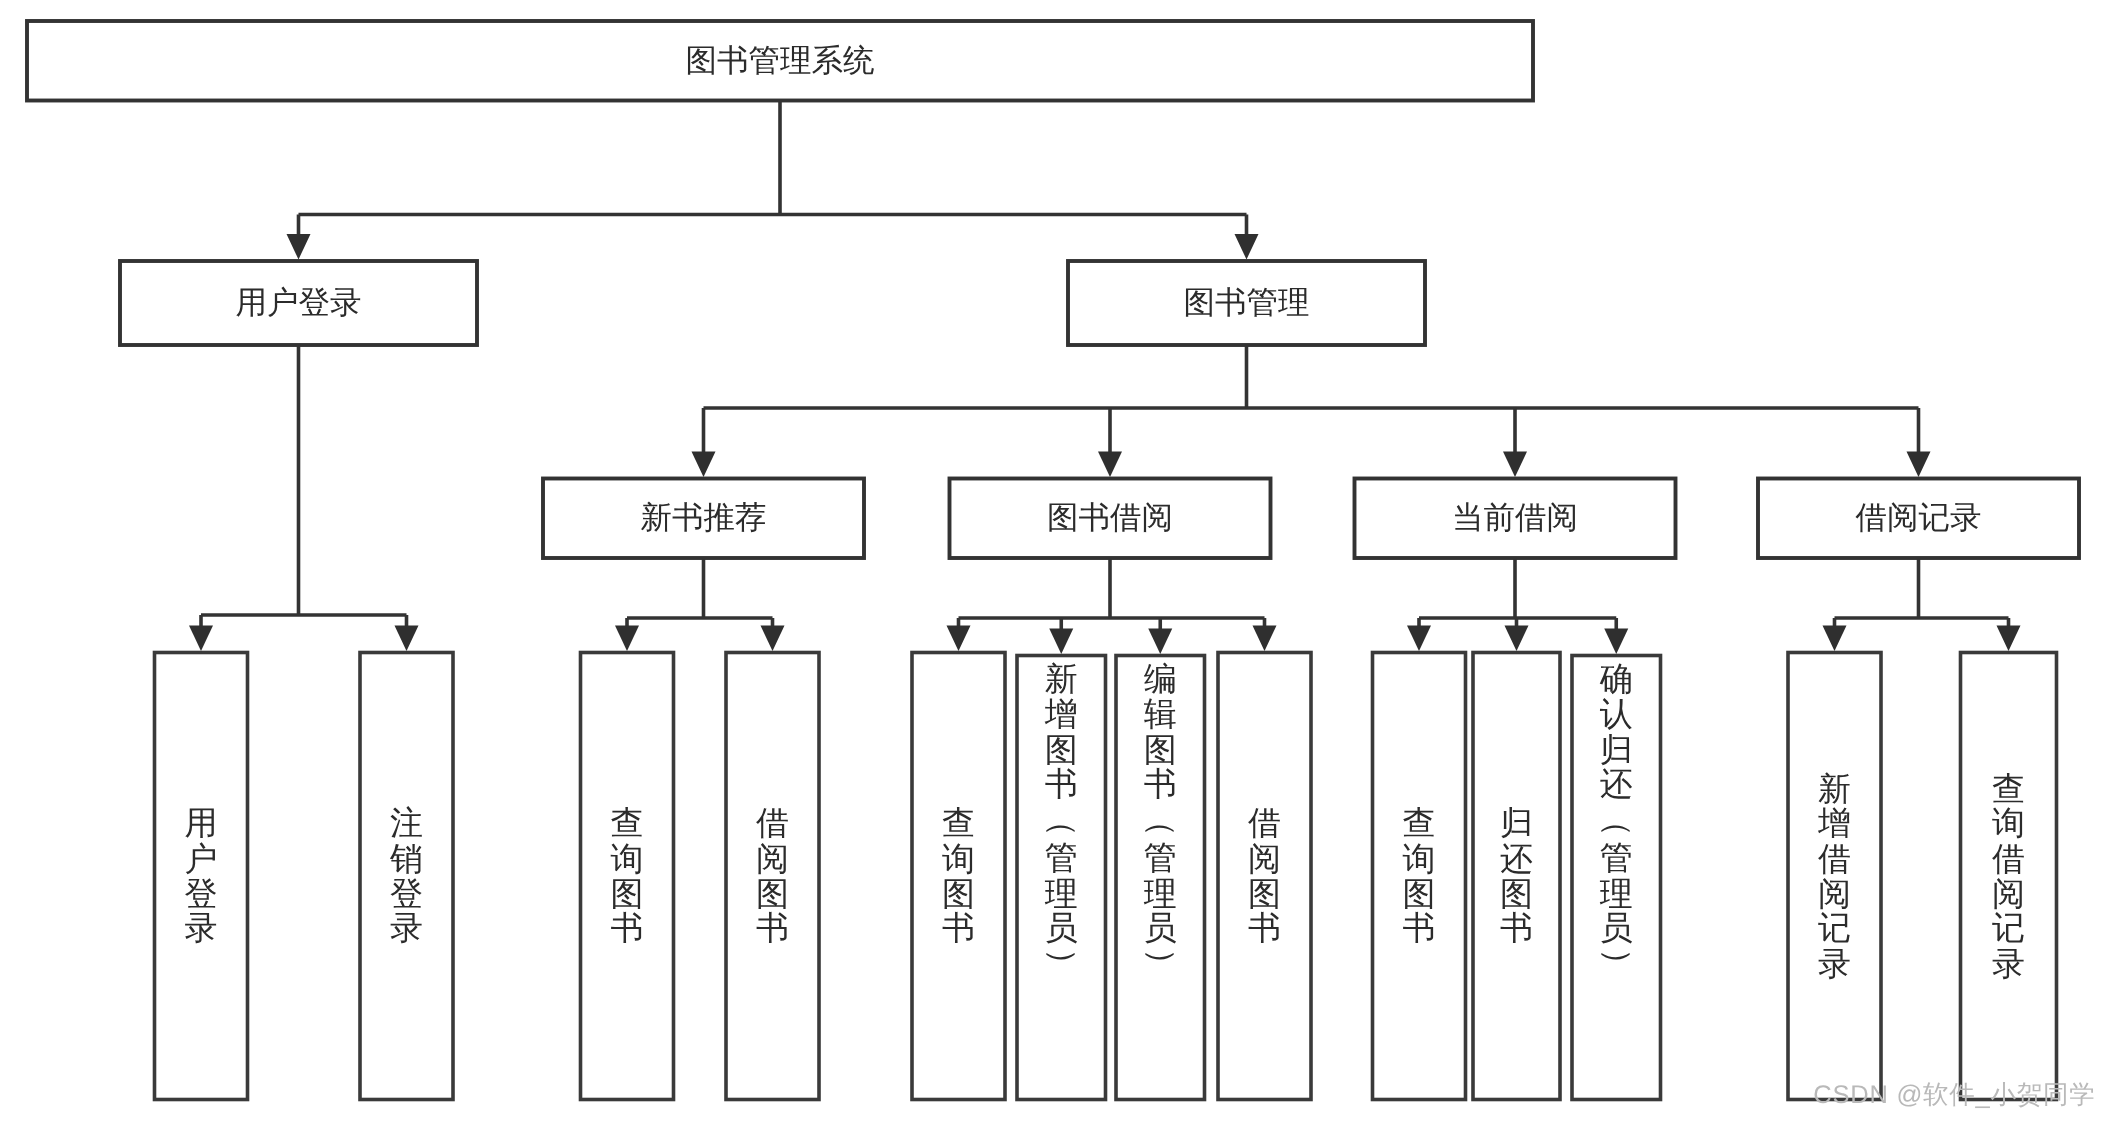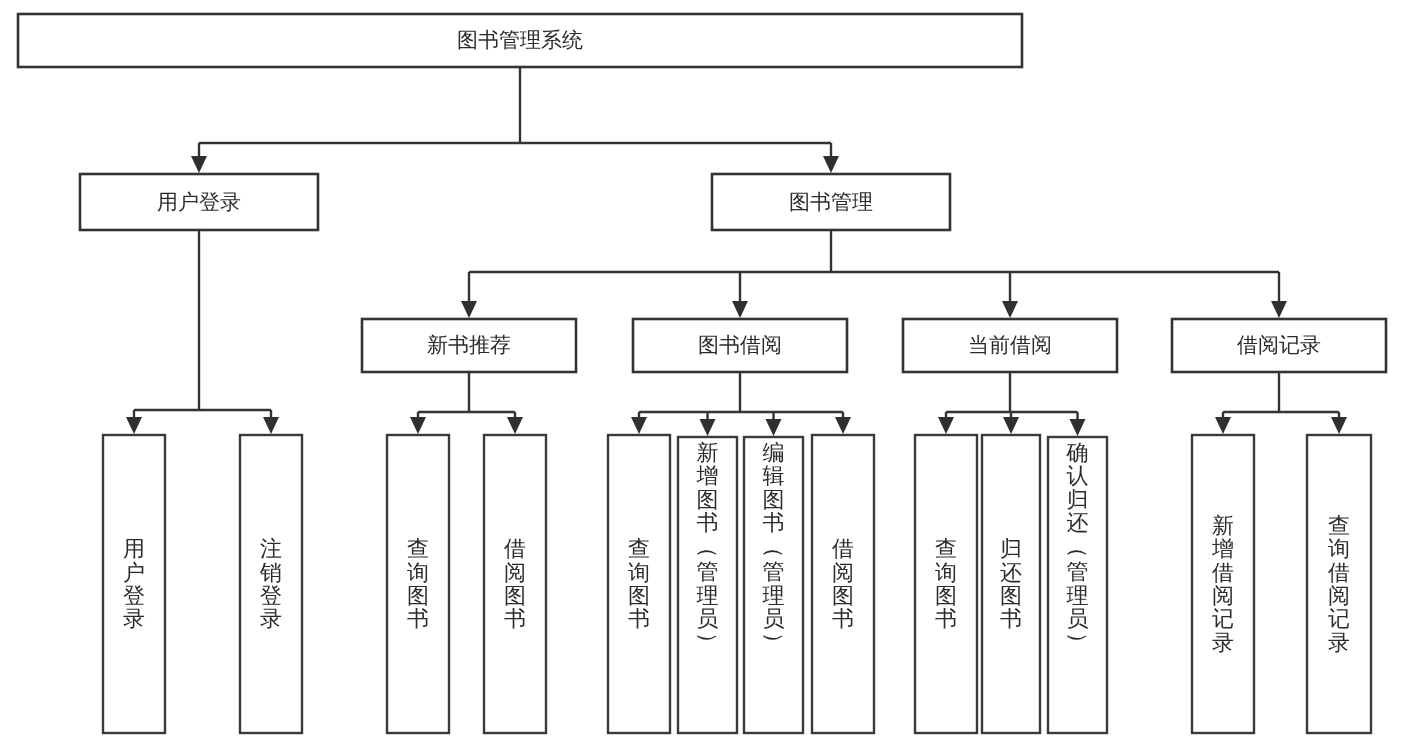--- a/index.html
+++ b/index.html
@@ -186,14 +186,15 @@
       <div class="vlabel-wrap" style="left: 678px; top: 437px; width: 59px; height: 296px; justify-content: flex-start; padding-top: 4px;"><span class="ch">新</span><span class="ch">增</span><span class="ch">图</span><span class="ch">书</span><span class="ch" style="transform: rotate(90deg); display: inline-block; line-height: 1; margin: 2px 0px;">（</span><span class="ch">管</span><span class="ch">理</span><span class="ch">员</span><span class="ch" style="transform: rotate(90deg); display: inline-block; line-height: 1; margin: 2px 0px;">）</span></div>
       <div class="vlabel-wrap" style="left: 744px; top: 437px; width: 59px; height: 296px; justify-content: flex-start; padding-top: 4px;"><span class="ch">编</span><span class="ch">辑</span><span class="ch">图</span><span class="ch">书</span><span class="ch" style="transform: rotate(90deg); display: inline-block; line-height: 1; margin: 2px 0px;">（</span><span class="ch">管</span><span class="ch">理</span><span class="ch">员</span><span class="ch" style="transform: rotate(90deg); display: inline-block; line-height: 1; margin: 2px 0px;">）</span></div>
       <div class="vlabel-wrap" style="left: 812px; top: 435px; width: 62px; height: 298px;"><span class="ch">借</span><span class="ch">阅</span><span class="ch">图</span><span class="ch">书</span></div>
       <div class="vlabel-wrap" style="left: 915px; top: 435px; width: 62px; height: 298px;"><span class="ch">查</span><span class="ch">询</span><span class="ch">图</span><span class="ch">书</span></div>
       <div class="vlabel-wrap" style="left: 982px; top: 435px; width: 58px; height: 298px;"><span class="ch">归</span><span class="ch">还</span><span class="ch">图</span><span class="ch">书</span></div>
       <div class="vlabel-wrap" style="left: 1048px; top: 437px; width: 59px; height: 296px; justify-content: flex-start; padding-top: 4px;"><span class="ch">确</span><span class="ch">认</span><span class="ch">归</span><span class="ch">还</span><span class="ch" style="transform: rotate(90deg); display: inline-block; line-height: 1; margin: 2px 0px;">（</span><span class="ch">管</span><span class="ch">理</span><span class="ch">员</span><span class="ch" style="transform: rotate(90deg); display: inline-block; line-height: 1; margin: 2px 0px;">）</span></div>
       <div class="vlabel-wrap" style="left: 1192px; top: 435px; width: 62px; height: 298px;"><span class="ch">新</span><span class="ch">增</span><span class="ch">借</span><span class="ch">阅</span><span class="ch">记</span><span class="ch">录</span></div>
       <div class="vlabel-wrap" style="left: 1307px; top: 435px; width: 64px; height: 298px;"><span class="ch">查</span><span class="ch">询</span><span class="ch">借</span><span class="ch">阅</span><span class="ch">记</span><span class="ch">录</span></div>
     </div>
 
+  <div class="watermark-text">CSDN @软件_小贺同学</div>
 
 </div>
 
 </body></html>

